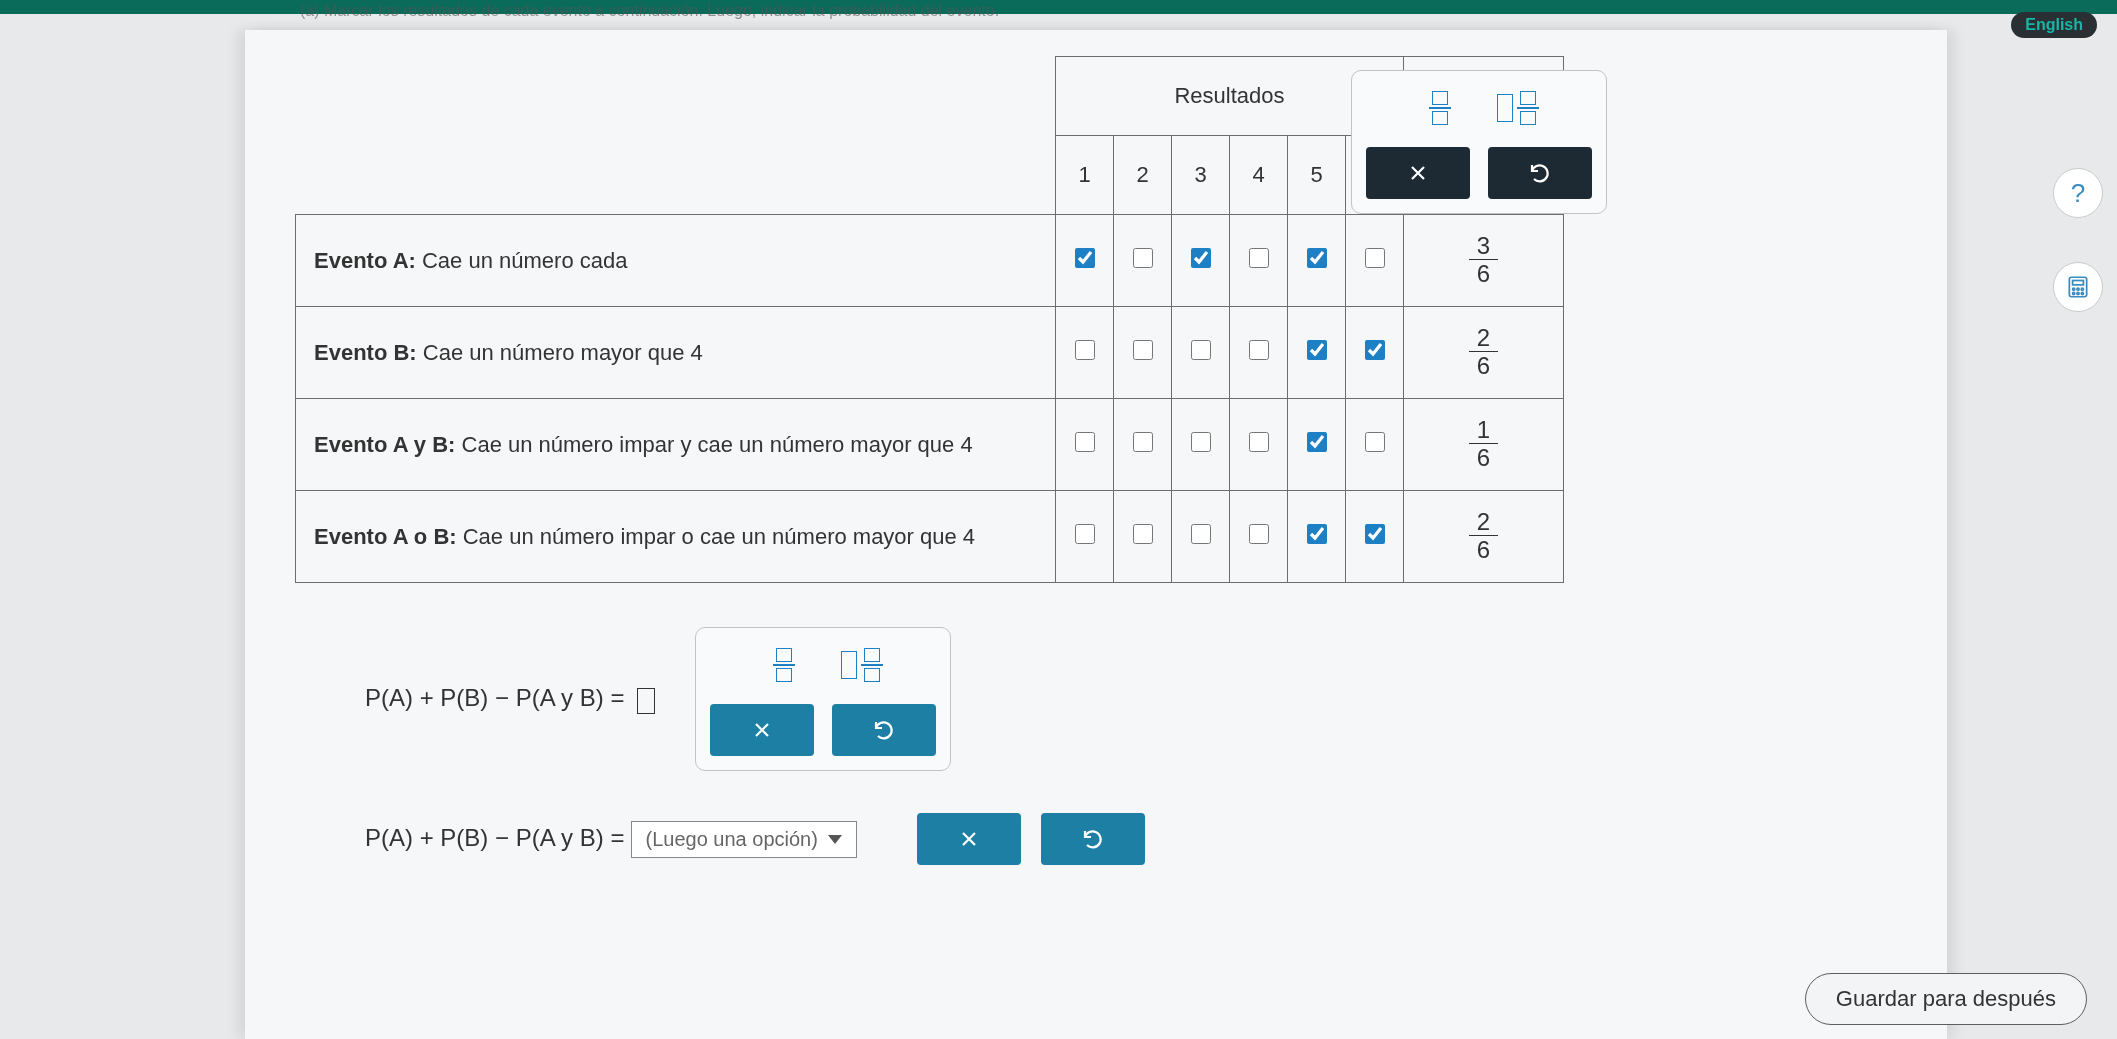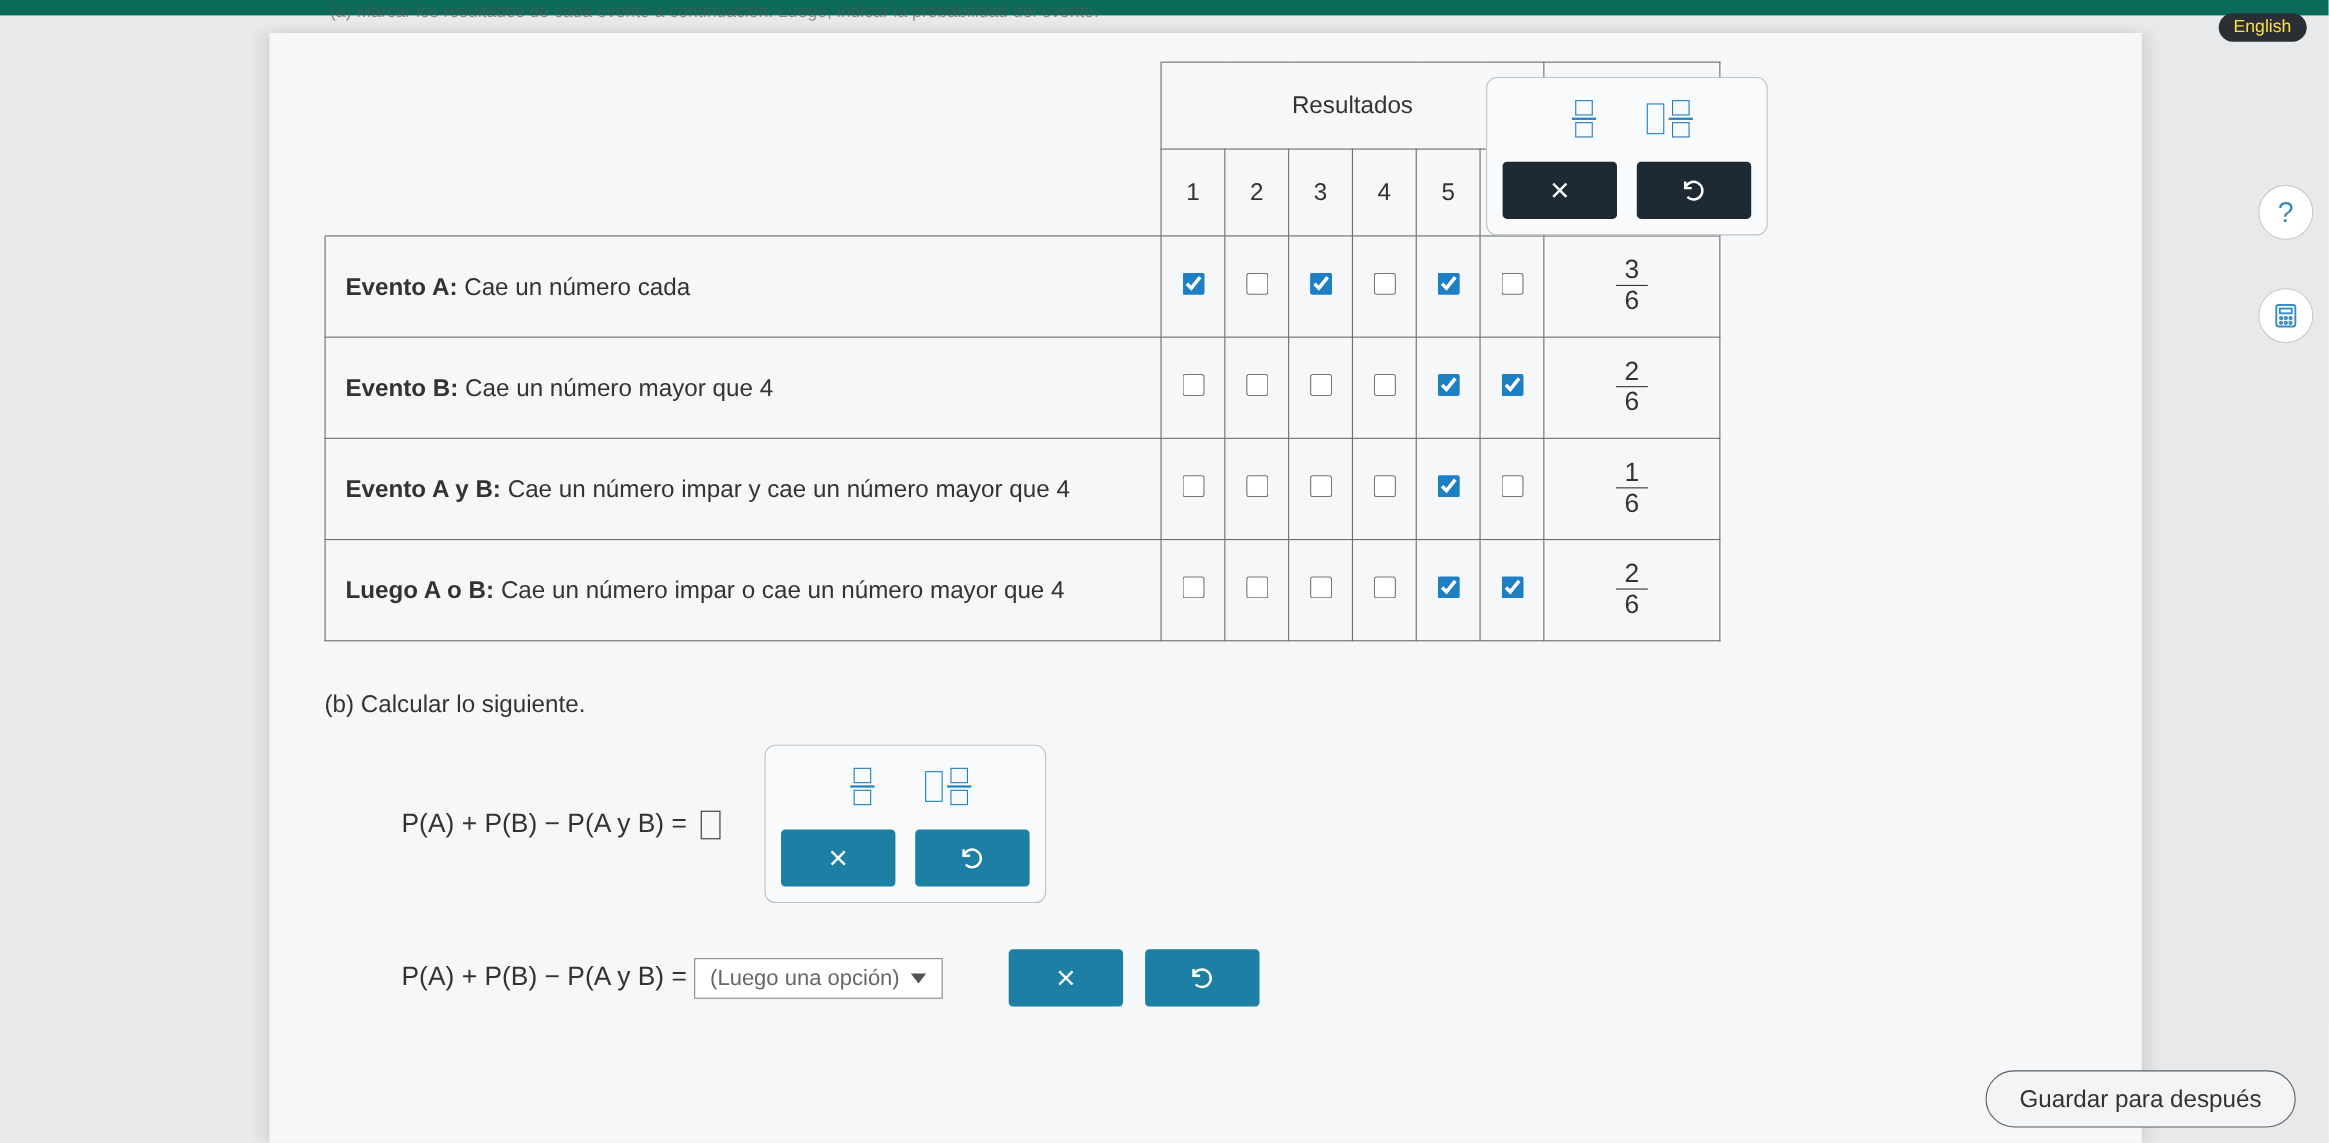--- a/index.html
+++ b/index.html
@@ -23,24 +23,25 @@
     position:absolute;
     top:2px; left:300px;
     color:#555; font-size:16px;
     white-space:nowrap;
     opacity:.6;
   }
   .english-pill {
     position:absolute;
     top:12px; right:20px;
     background:#2a2f33;
-    color:#fde047;
+    color:#14b8a6;
     font-size:16px;
     padding:4px 14px;
     border-radius:14px;
+    font-weight:bold;
   }
   .content {
     position:absolute;
     top:30px; left:245px; right:170px; bottom:0;
     background:#f5f7f8;
     padding:20px 50px 40px 50px;
     box-shadow: -8px 0 12px rgba(0,0,0,.08), 8px 0 12px rgba(0,0,0,.08);
   }
 
   
@@ -310,34 +311,33 @@
           <td class="desc"><span class="label-b">Evento A y B:</span><span> Cae un número impar y cae un número mayor que 4</span></td>
           <td class="col"><input type="checkbox" style=""></td>
           <td class="col"><input type="checkbox" style=""></td>
           <td class="col"><input type="checkbox" style=""></td>
           <td class="col"><input type="checkbox" style=""></td>
           <td class="col"><input type="checkbox" checked="" style=""></td>
           <td class="col"><input type="checkbox" style=""></td>
           <td class="prob"><span class="prob-frac"><span class="num">1</span><span class="den">6</span></span></td>
         </tr>
         <tr>
-          <td class="desc"><span class="label-b">Luego A o B:</span><span> Cae un número impar o cae un número mayor que 4</span></td>
+          <td class="desc"><span class="label-b">Evento A o B:</span><span> Cae un número impar o cae un número mayor que 4</span></td>
           <td class="col"><input type="checkbox" style=""></td>
           <td class="col"><input type="checkbox" style=""></td>
           <td class="col"><input type="checkbox" style=""></td>
           <td class="col"><input type="checkbox" style=""></td>
           <td class="col"><input type="checkbox" checked="" style=""></td>
           <td class="col"><input type="checkbox" checked="" style=""></td>
           <td class="prob"><span class="prob-frac"><span class="num">2</span><span class="den">6</span></span></td>
         </tr>
       </tbody>
   </table>
 
   <div class="section-b">
-    <div class="partline">(b) Calcular lo siguiente.</div>
     <div class="eq-b">
       <span>
         <span class="eq-text">P(A) + P(B) − P(A y B) =</span>
         <span class="answer-box"></span>
       </span>
       <div class="palette">
         <div class="palette-row">
           <button class="icon-btn">
             <span class="frac-icon">
                 <span class="fb"></span>

